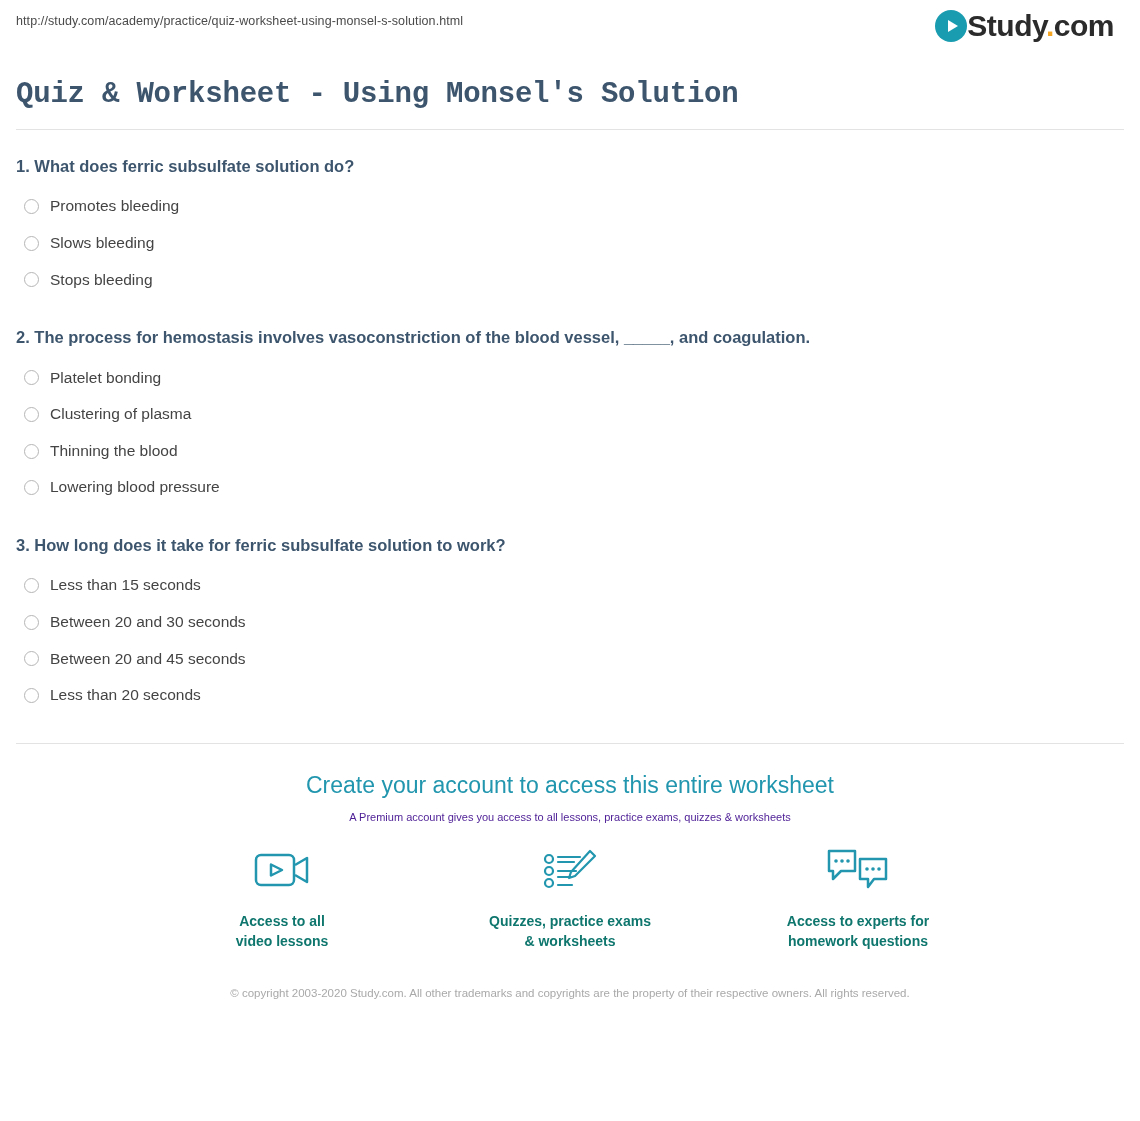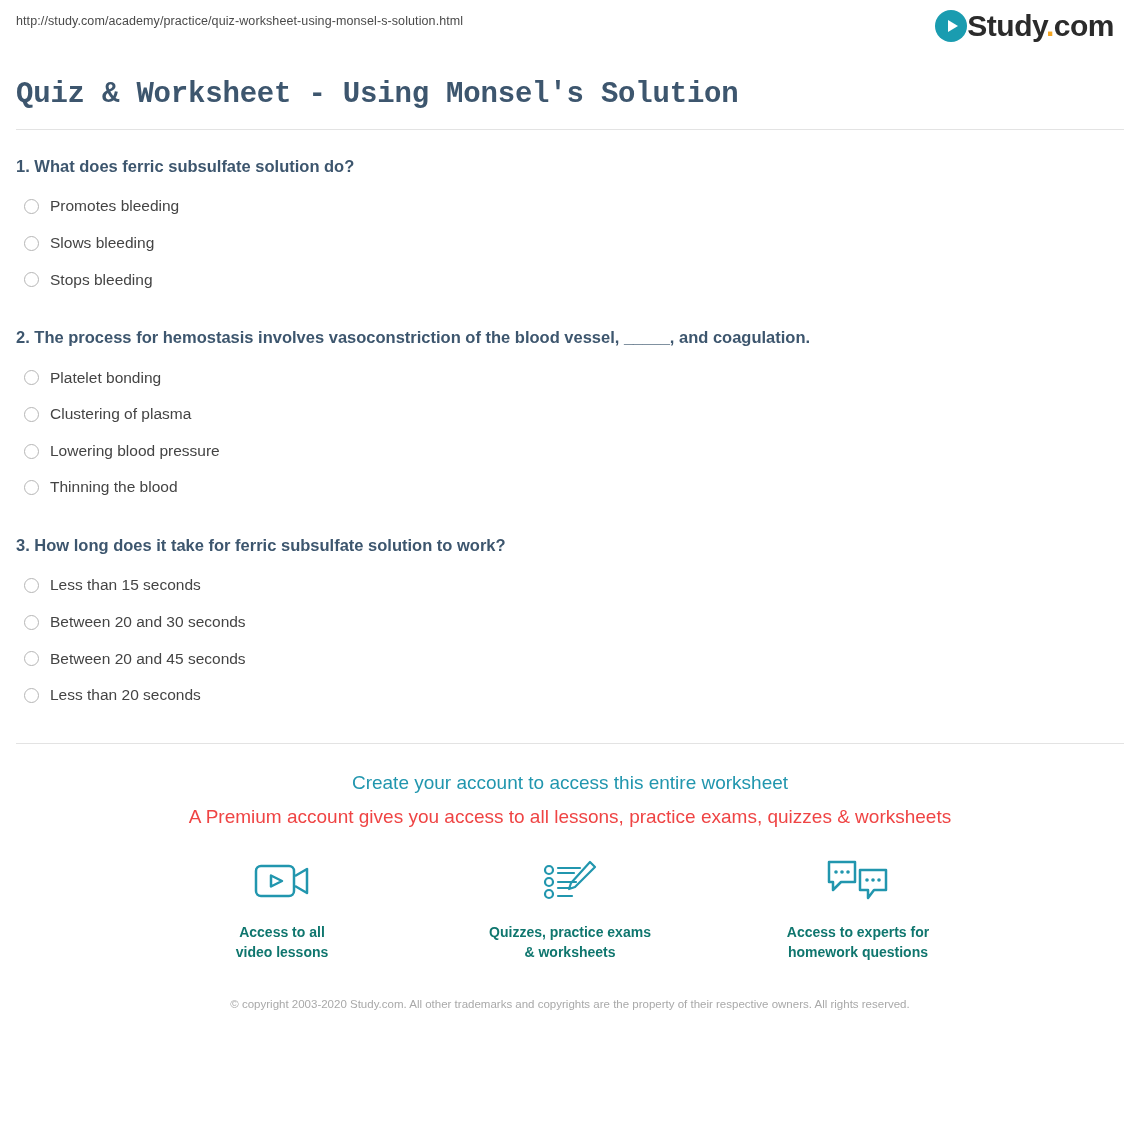--- a/index.html
+++ b/index.html
@@ -116,28 +116,28 @@
   
   .promo-rule {
     border-top: 1px solid #e3e3e3;
     margin-top: 20px;
   }
   .promo {
     text-align: center;
     padding-top: 28px;
   }
   .promo-title {
-    font-size: 19px;
+    font-size: 23px;
     color: #2196ae;
     margin-bottom: 12px;
   }
   .promo-sub {
-    font-size: 19px;
-    color: #ef4444;
-    margin-bottom: 24px;
+    font-size: 11px;
+    color: #4c1d95;
+    margin-bottom: 18px;
   }
   .features {
     display: flex;
     justify-content: center;
     gap: 118px;
     margin-top: 14px;
   }
   .feature {
     width: 170px;
     text-align: center;
@@ -205,25 +205,25 @@
       <div class="choice">
         <span class="radio"></span>
         <span class="choice-label">Platelet bonding</span>
       </div>
       <div class="choice">
         <span class="radio"></span>
         <span class="choice-label">Clustering of plasma</span>
       </div>
       <div class="choice">
         <span class="radio"></span>
+        <span class="choice-label">Thinning the blood</span>
+      </div>
+      <div class="choice">
+        <span class="radio"></span>
         <span class="choice-label">Lowering blood pressure</span>
-      </div>
-      <div class="choice">
-        <span class="radio"></span>
-        <span class="choice-label">Thinning the blood</span>
       </div>
     </div>
 
     <div class="question-block">
       <p class="question-text">3. How long does it take for ferric subsulfate solution to work?</p>
       <div class="choice">
         <span class="radio"></span>
         <span class="choice-label">Less than 15 seconds</span>
       </div>
       <div class="choice">

